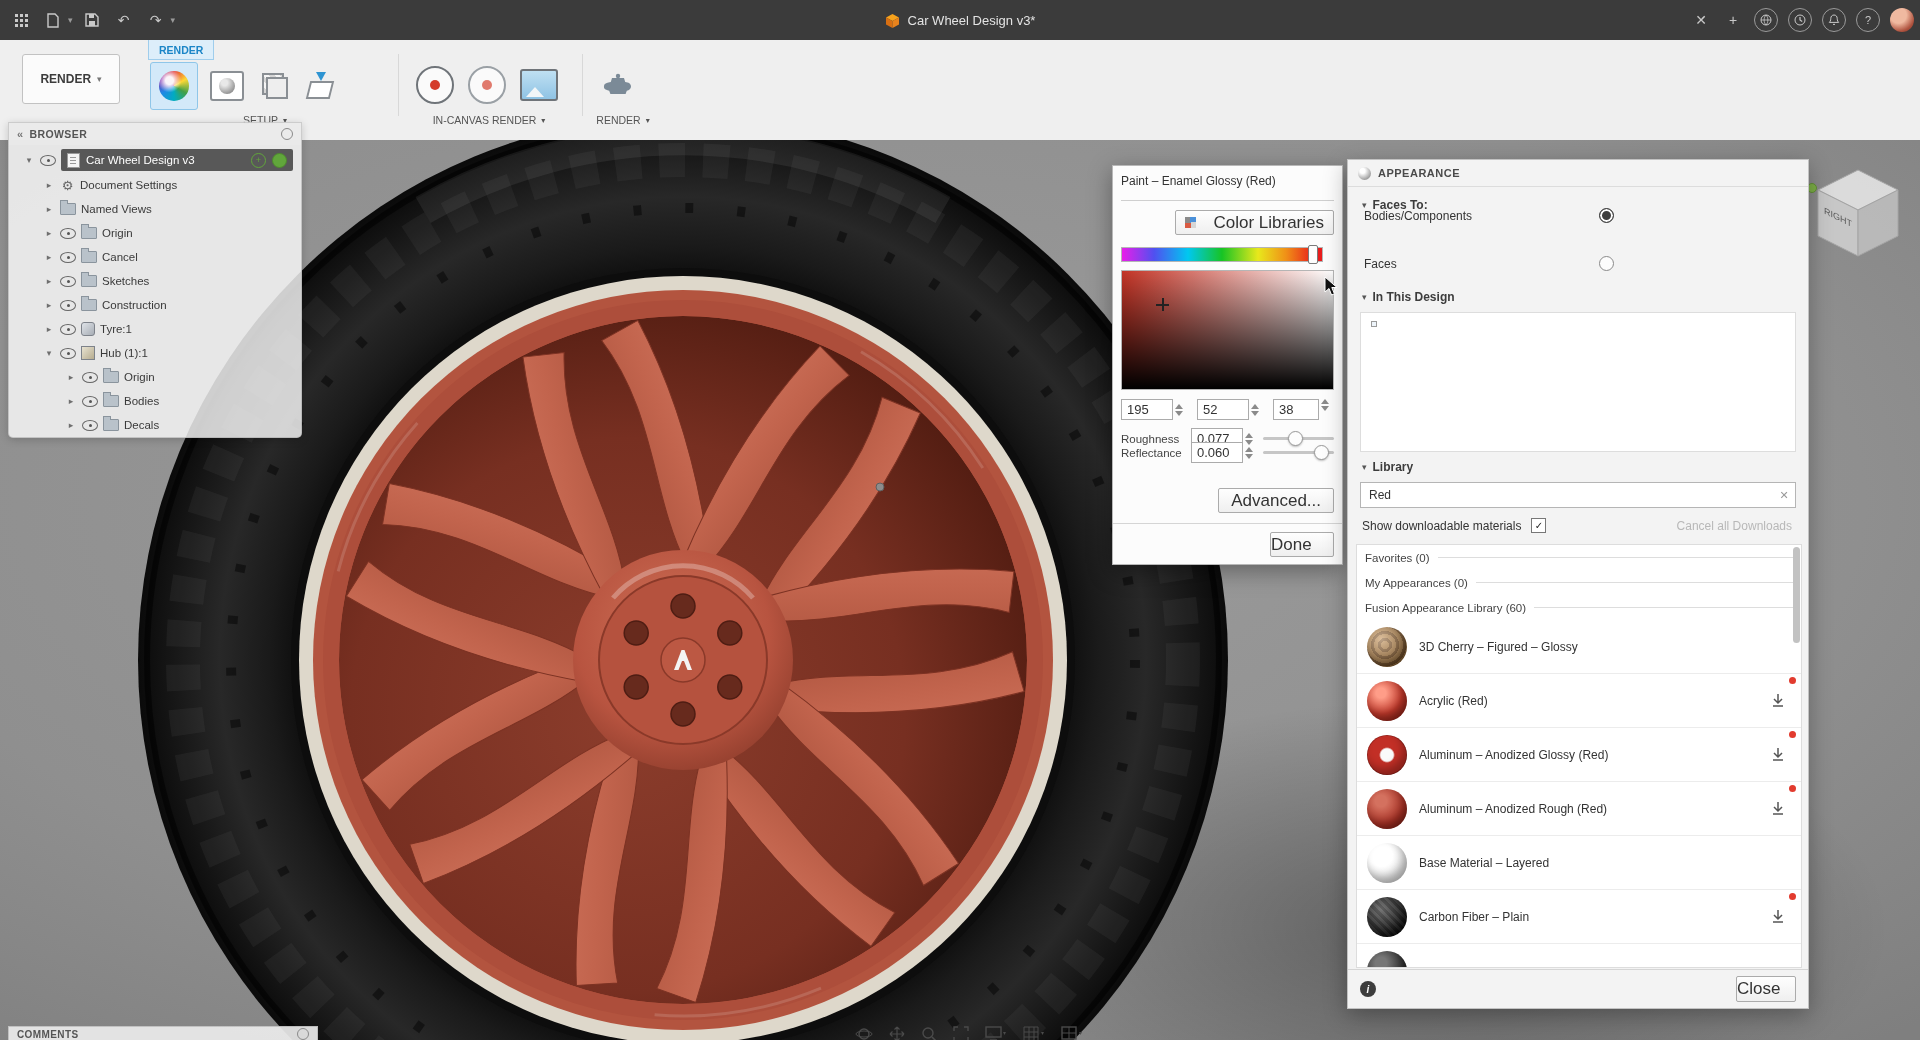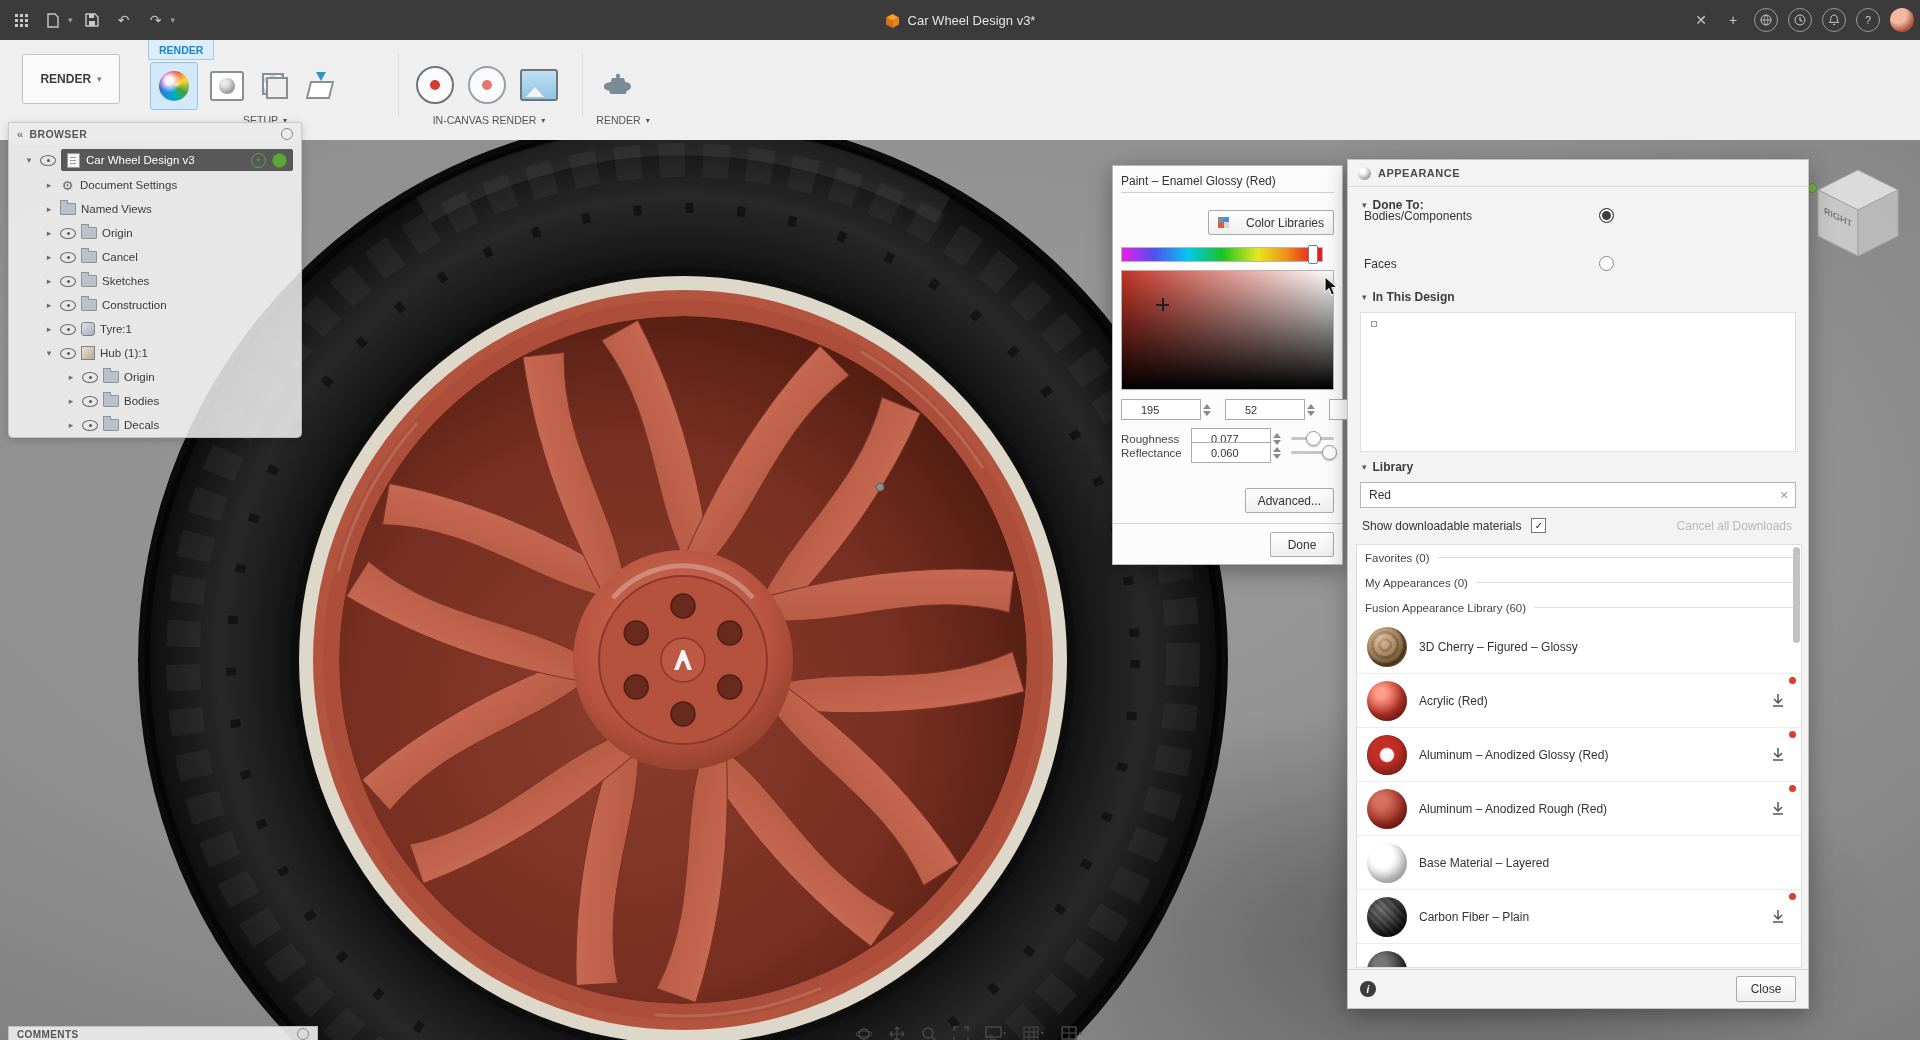--- a/index.html
+++ b/index.html
@@ -102,39 +102,39 @@
             background:rgba(236,236,236,.92);border:1px solid rgba(160,160,160,.5);display:flex;
             align-items:center;padding:0 8px;font-size:10px;font-weight:bold;color:#555;letter-spacing:.4px;}
   #comments .spacer{flex:1;}
   
   #navbar{position:absolute;left:855px;top:1026px;height:14px;display:flex;gap:16px;align-items:flex-start;
           overflow:hidden;}
   #navbar svg{display:block;}
   
   #color-dialog{position:absolute;left:1112px;top:165px;width:229px;height:398px;background:#fcfcfc;
                 border:1px solid #b8b8b8;box-shadow:0 6px 22px rgba(0,0,0,.35);font-size:11.5px;}
-  #cd-title{position:absolute;left:8px;right:8px;top:8px;padding-bottom:4px;border-bottom:1px solid #cfcfcf;
+  #cd-title{position:absolute;left:8px;right:8px;top:8px;padding-bottom:12px;border-bottom:1px solid #cfcfcf;
             color:#333;font-size:12px;}
   .btn{background:linear-gradient(#fefefe,#efefef);border:1px solid #ababab;border-radius:2px;
-       color:#333;font-size:12px;display:inline-flex;align-items:center;justify-content:center;gap:17px;}
+       color:#333;font-size:17px;display:inline-flex;align-items:center;justify-content:space-between;gap:17px;}
   #cd-libraries{position:absolute;right:8px;top:44px;height:23px;padding:0 9px;}
   .lib-grid{width:11px;height:11px;background:conic-gradient(#4a90d9 0 25%,#d6d6d6 0 50%,#d95b43 0 75%,#8a8a8a 0);}
   #cd-hue{position:absolute;left:8px;top:81px;width:200px;height:13px;
       background:linear-gradient(to right,#e91ee9 0%,#5050f0 16%,#00c8f0 33%,#17c424 50%,#e8e81c 68%,#f09017 82%,#e81c1c 96%,#e81c1c 100%);
       border:1px solid #b5b5b5;}
   #cd-hue-marker{position:absolute;left:186px;top:-3px;width:8px;height:17px;background:#fdfdfd;
       border:1px solid #7a7a7a;border-radius:2px;}
   #cd-field{position:absolute;left:8px;top:104px;width:211px;height:118px;border:1px solid #b5b5b5;
       background:linear-gradient(to bottom,rgba(0,0,0,0),#000),linear-gradient(to right,#c33426,#fff);}
   #cd-cursor{position:absolute;left:34px;top:27px;width:13px;height:13px;}
   #cd-cursor::before{content:"";position:absolute;left:6px;top:0;width:1.5px;height:13px;background:#222;}
   #cd-cursor::after{content:"";position:absolute;top:6px;left:0;height:1.5px;width:13px;background:#222;}
   .cd-row{position:absolute;left:8px;right:8px;display:flex;align-items:center;}
-  .num-input{width:40px;height:19px;border:1px solid #ababab;background:#fff;font-size:11px;color:#333;
-             padding:0 19px;font-family:inherit;}
+  .num-input{width:40px;height:19px;border:1px solid #ababab;background:#fff;font-size:13px;color:#333;
+             padding:0 5px;font-family:inherit;}
   .num-input.small{width:34px;}
   .spin{display:inline-flex;flex-direction:column;gap:2px;margin-left:2px;}
   .spin i{width:0;height:0;border-left:4px solid transparent;border-right:4px solid transparent;}
   .spin i.up{border-bottom:5px solid #8a8a8a;}
   .spin i.down{border-top:5px solid #8a8a8a;}
   .slider{position:relative;height:3px;background:#c6c6c6;border-radius:2px;flex:1;margin-left:10px;}
   .slider .knob{position:absolute;top:-6px;width:13px;height:13px;border-radius:50%;background:#fdfdfd;
                 border:1px solid #9a9a9a;box-shadow:0 1px 2px rgba(0,0,0,.25);}
   #cd-advanced{position:absolute;right:8px;top:322px;height:23px;padding:0 12px;}
   #cd-sep{position:absolute;left:0;right:0;top:357px;height:1px;background:#d5d5d5;}
@@ -667,21 +667,21 @@
     <div id="cd-done" class="btn">Done</div>
   </div>
 
   <div id="appearance">
     <div id="ap-header">
       <span class="ap-ball"></span>
       <span>APPEARANCE</span>
     </div>
     <div id="ap-applyto" class="section-hdr">
       <span class="tri">▾</span>
-      <span>Done To:</span>
+      <span>Faces To:</span>
     </div>
 
       <div class="apply-row apply-row-pos" style="top: 48px;">
         <span>Bodies/Components</span>
         <span class="radio checked"></span>
       </div>
 
       <div class="apply-row apply-row-pos" style="top: 96px;">
         <span>Faces</span>
         <span class="radio"></span>

